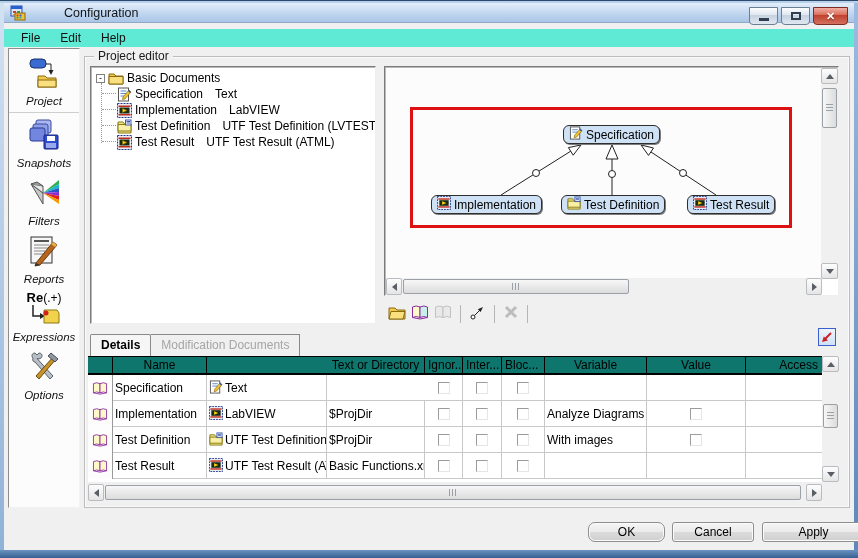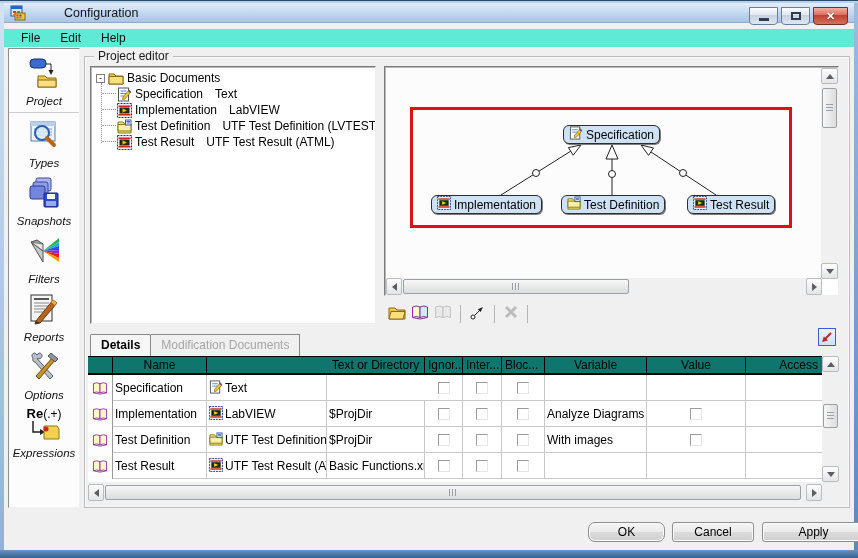--- a/index.html
+++ b/index.html
@@ -162,32 +162,20 @@
             <path d="M19 8 h5 v8" fill="none" stroke="#222"></path>
             <path d="M21.5 14 l2.5 5 2.5 -5 z" fill="#222"></path>
             <path d="M11 20 h7 l2 2 h9 v9 h-18 z" fill="#f2c94c" stroke="#8a6a10"></path>
             <rect x="11" y="24" width="18" height="7" fill="#fadf7e" stroke="#8a6a10"></rect>
           </svg></span>
       <span class="sb-label">Project</span>
     </div>
     <div class="sb-divider"></div>
     <div class="sb-item">
       <span><svg width="34" height="34" viewBox="0 0 34 34">
-            <rect x="4" y="4" width="24" height="19" fill="#eef3fa" stroke="#5a7aa8"></rect>
-            <rect x="4" y="4" width="24" height="4" fill="#b9cfec"></rect>
-            <line x1="7" y1="11" x2="25" y2="11" stroke="#7a9ac8"></line>
-            <line x1="7" y1="14" x2="25" y2="14" stroke="#7a9ac8"></line>
-            <line x1="7" y1="17" x2="25" y2="17" stroke="#7a9ac8"></line>
-            <circle cx="15" cy="15" r="7" fill="#d8ecf8" fill-opacity="0.8" stroke="#2a5fae" stroke-width="2"></circle>
-            <line x1="20" y1="20" x2="27" y2="27" stroke="#b5651d" stroke-width="4" stroke-linecap="round"></line>
-          </svg></span>
-      <span class="sb-label">Types</span>
-    </div>
-    <div class="sb-item">
-      <span><svg width="34" height="34" viewBox="0 0 34 34">
             <rect x="9" y="2" width="15" height="13" rx="2" fill="#aab6f0" stroke="#3a4a9e"></rect>
             <rect x="6" y="6" width="15" height="13" rx="2" fill="#8e9ee8" stroke="#3a4a9e"></rect>
             <rect x="3" y="10" width="15" height="13" rx="2" fill="#7286e0" stroke="#2a3a8e"></rect>
             <rect x="17" y="17" width="14" height="14" rx="1" fill="#2f4bd0" stroke="#16247a"></rect>
             <rect x="20" y="18" width="8" height="5" fill="#fff"></rect>
             <rect x="19" y="25" width="10" height="5" fill="#9aa8ee"></rect>
           </svg></span>
       <span class="sb-label">Snapshots</span>
     </div>
     <div class="sb-item">
@@ -212,36 +200,36 @@
             <line x1="7" y1="14" x2="22" y2="14" stroke="#888"></line>
             <line x1="7" y1="17" x2="18" y2="17" stroke="#888"></line>
             <line x1="7" y1="20" x2="22" y2="20" stroke="#888"></line>
             <path d="M9 29 L26 8 L30 11 L13 31 L8 32 Z" fill="#b5651d" stroke="#6a3a0a"></path>
             <path d="M26 8 L30 11 L28 13 L24 10 Z" fill="#e8b04a"></path>
             <path d="M8 32 L9 29 L13 31 Z" fill="#333"></path>
           </svg></span>
       <span class="sb-label">Reports</span>
     </div>
     <div class="sb-item">
-      <span><svg width="34" height="34" viewBox="0 0 34 34">
-            <path d="M6 8 C4 6 5 3 8 3 L10 5 L12 3 C15 3 16 6 14 8 C13 9 11 9 10 8.5 L26 26 L23 29 L8 12 C6.5 12 5 10.5 6 8 Z" fill="#b8bec6" stroke="#5a6068"></path>
-            <path d="M27 6 L9 26 L12 29 L29 9 Z" fill="#c8922a" stroke="#6a4a10"></path>
-            <path d="M24 3 L31 9 L28 12 L21 6 Z" fill="#8f969e" stroke="#4a5058"></path>
-          </svg></span>
-      <span class="sb-label">Options</span>
-    </div>
-    <div class="sb-item">
       <span class="re-text"><b>Re</b><span>(.+)</span></span>
       <span><svg width="34" height="22" viewBox="0 0 34 22">
             <path d="M6 1 L6 12 L14 12" fill="none" stroke="#222" stroke-width="1.5"></path>
             <path d="M13 9 L18 12 L13 15 Z" fill="#222"></path>
             <path d="M17 6 h13 l2 3 v10 h-15 z" fill="#f2d24c" stroke="#8a7a10"></path>
             <circle cx="19" cy="9" r="2.5" fill="#d22020"></circle>
           </svg></span>
       <span class="sb-label">Expressions</span>
+    </div>
+    <div class="sb-item">
+      <span><svg width="34" height="34" viewBox="0 0 34 34">
+            <path d="M6 8 C4 6 5 3 8 3 L10 5 L12 3 C15 3 16 6 14 8 C13 9 11 9 10 8.5 L26 26 L23 29 L8 12 C6.5 12 5 10.5 6 8 Z" fill="#b8bec6" stroke="#5a6068"></path>
+            <path d="M27 6 L9 26 L12 29 L29 9 Z" fill="#c8922a" stroke="#6a4a10"></path>
+            <path d="M24 3 L31 9 L28 12 L21 6 Z" fill="#8f969e" stroke="#4a5058"></path>
+          </svg></span>
+      <span class="sb-label">Options</span>
     </div>
   </div>
 
   <span class="groupbox-label">Project editor</span>
   <div class="groupbox"></div>
 
   <div class="tree-panel">
     <div class="tree-vline"></div>
     <div class="tree-hline" style="left:11px;top:26px;"></div>
     <div class="tree-hline" style="left:11px;top:42px;"></div>

